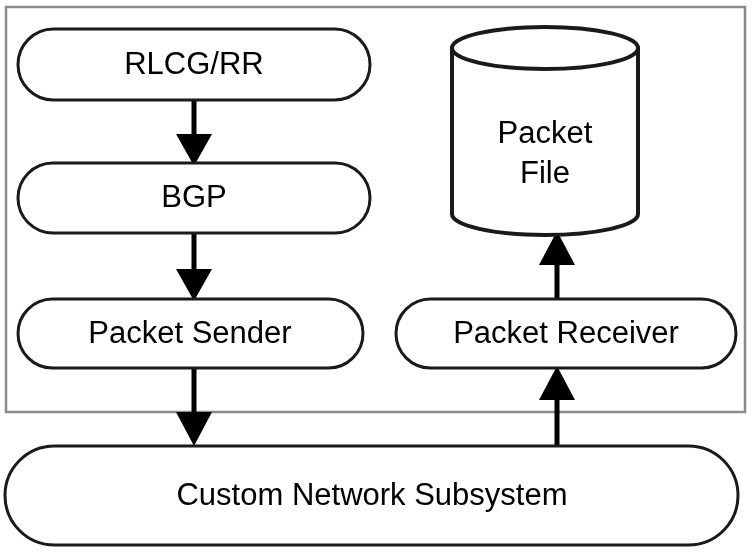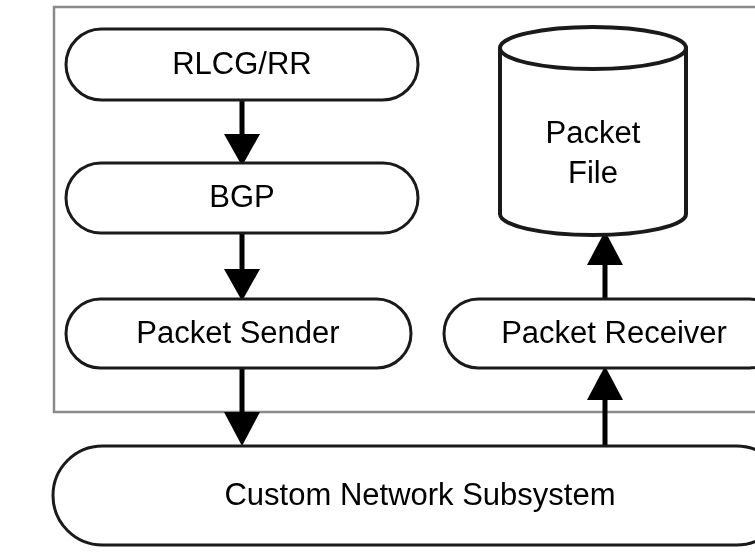--- a/index.html
+++ b/index.html
@@ -12,21 +12,20 @@
     width: 755px;
     height: 555px;
     font-family: "Liberation Sans", sans-serif;
     overflow: hidden;
   }
   #diagram-root {
     position: relative;
     width: 701px;
     height: 555px;
     background: #ffffff;
-    margin-left: 48px;
   }
   svg#diagram-svg {
     display: block;
     width: 755px;
     height: 555px;
   }
   .node-shape {
     fill: #ffffff;
     stroke: #1a1a1a;
     stroke-width: 3;

